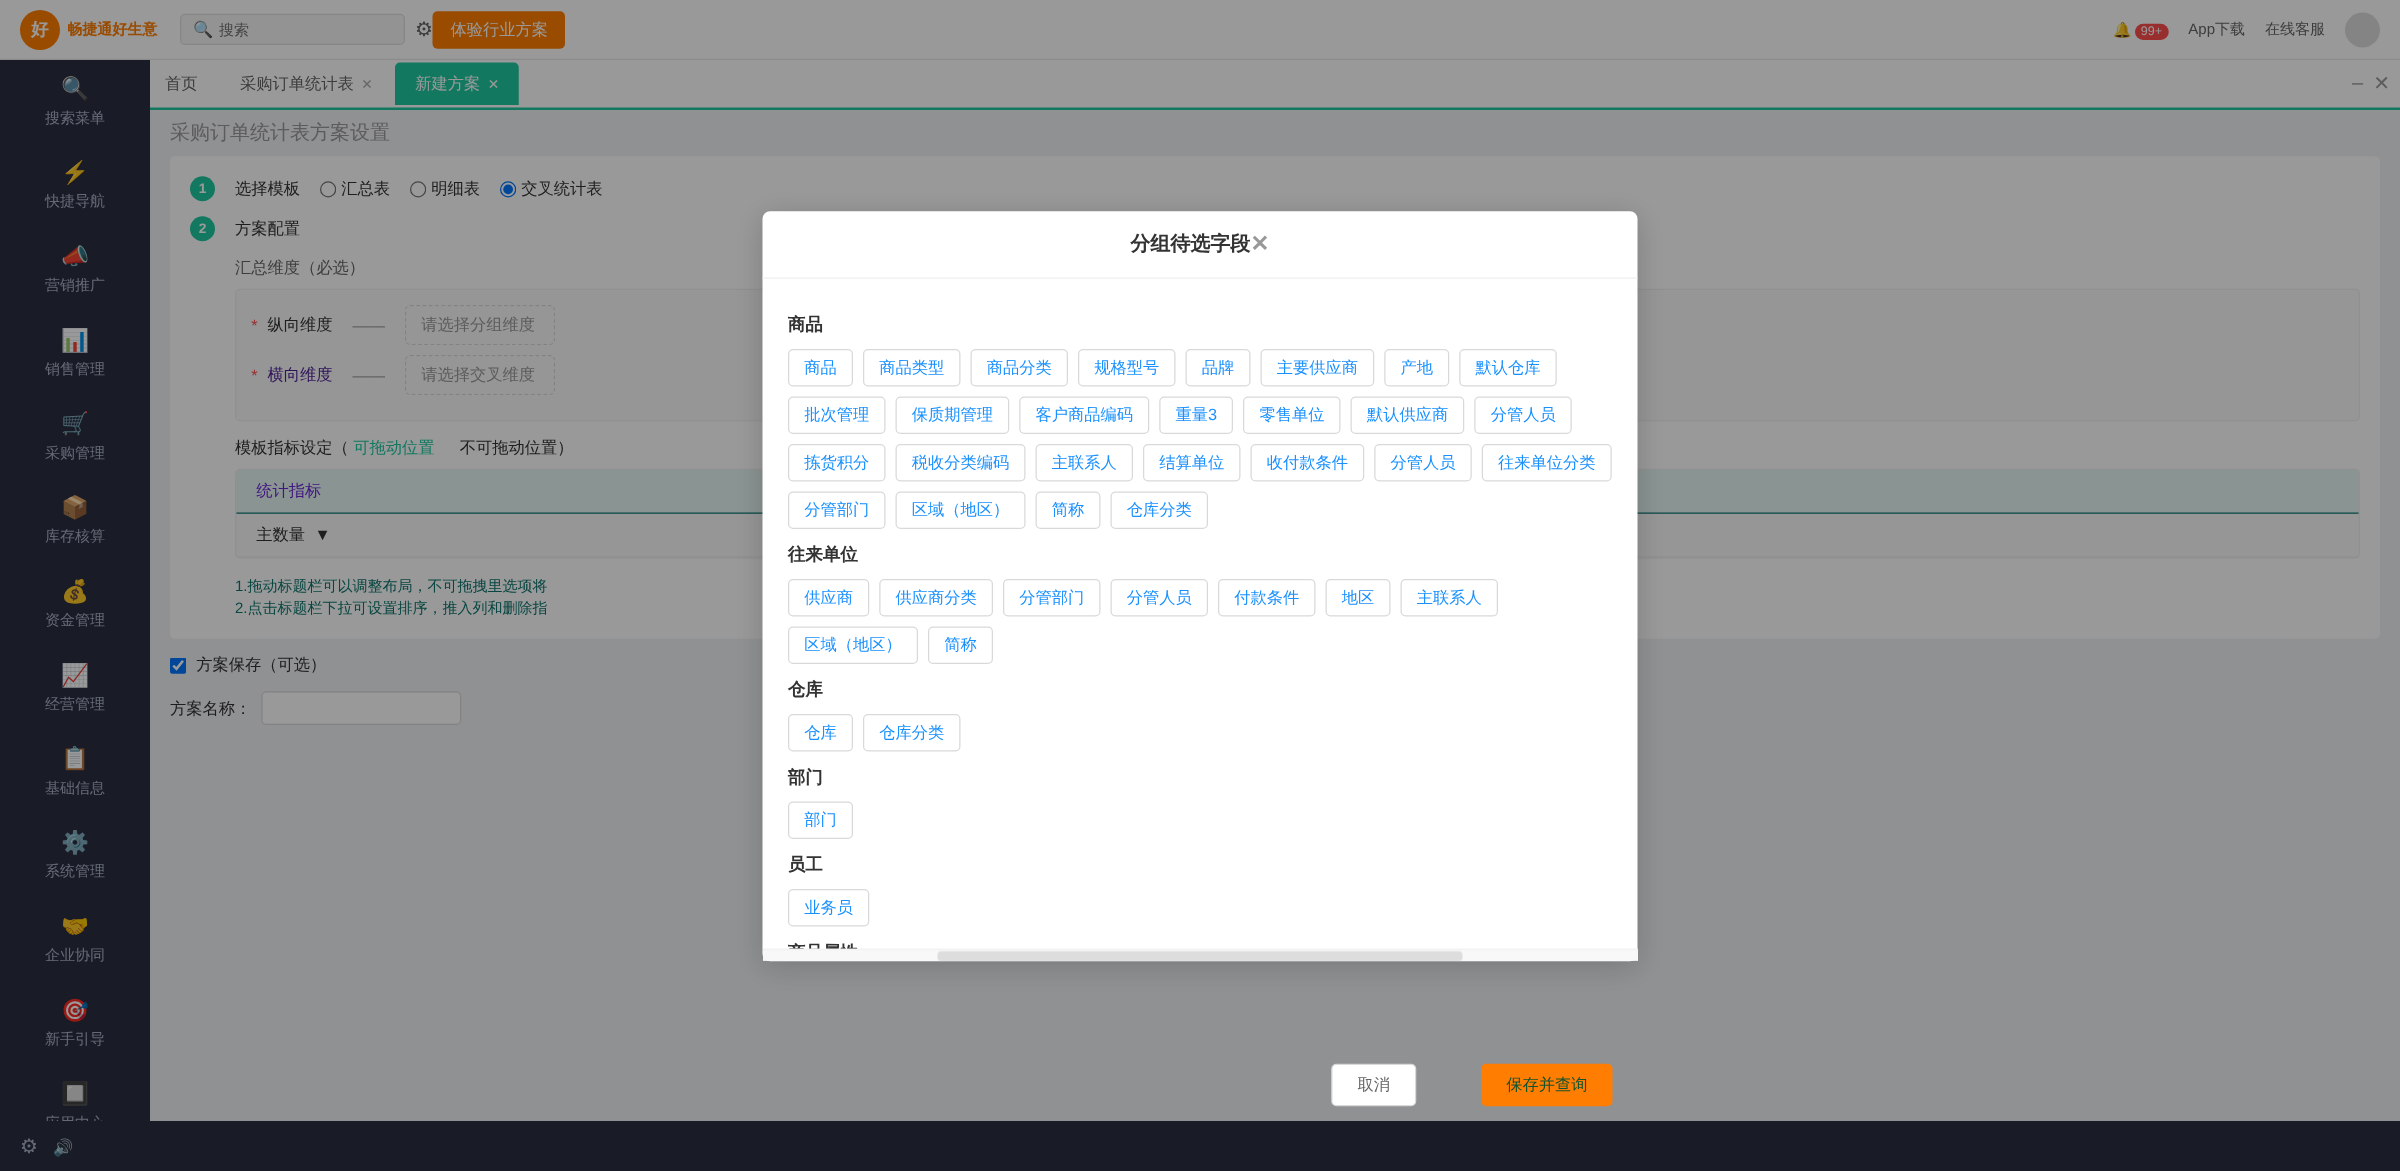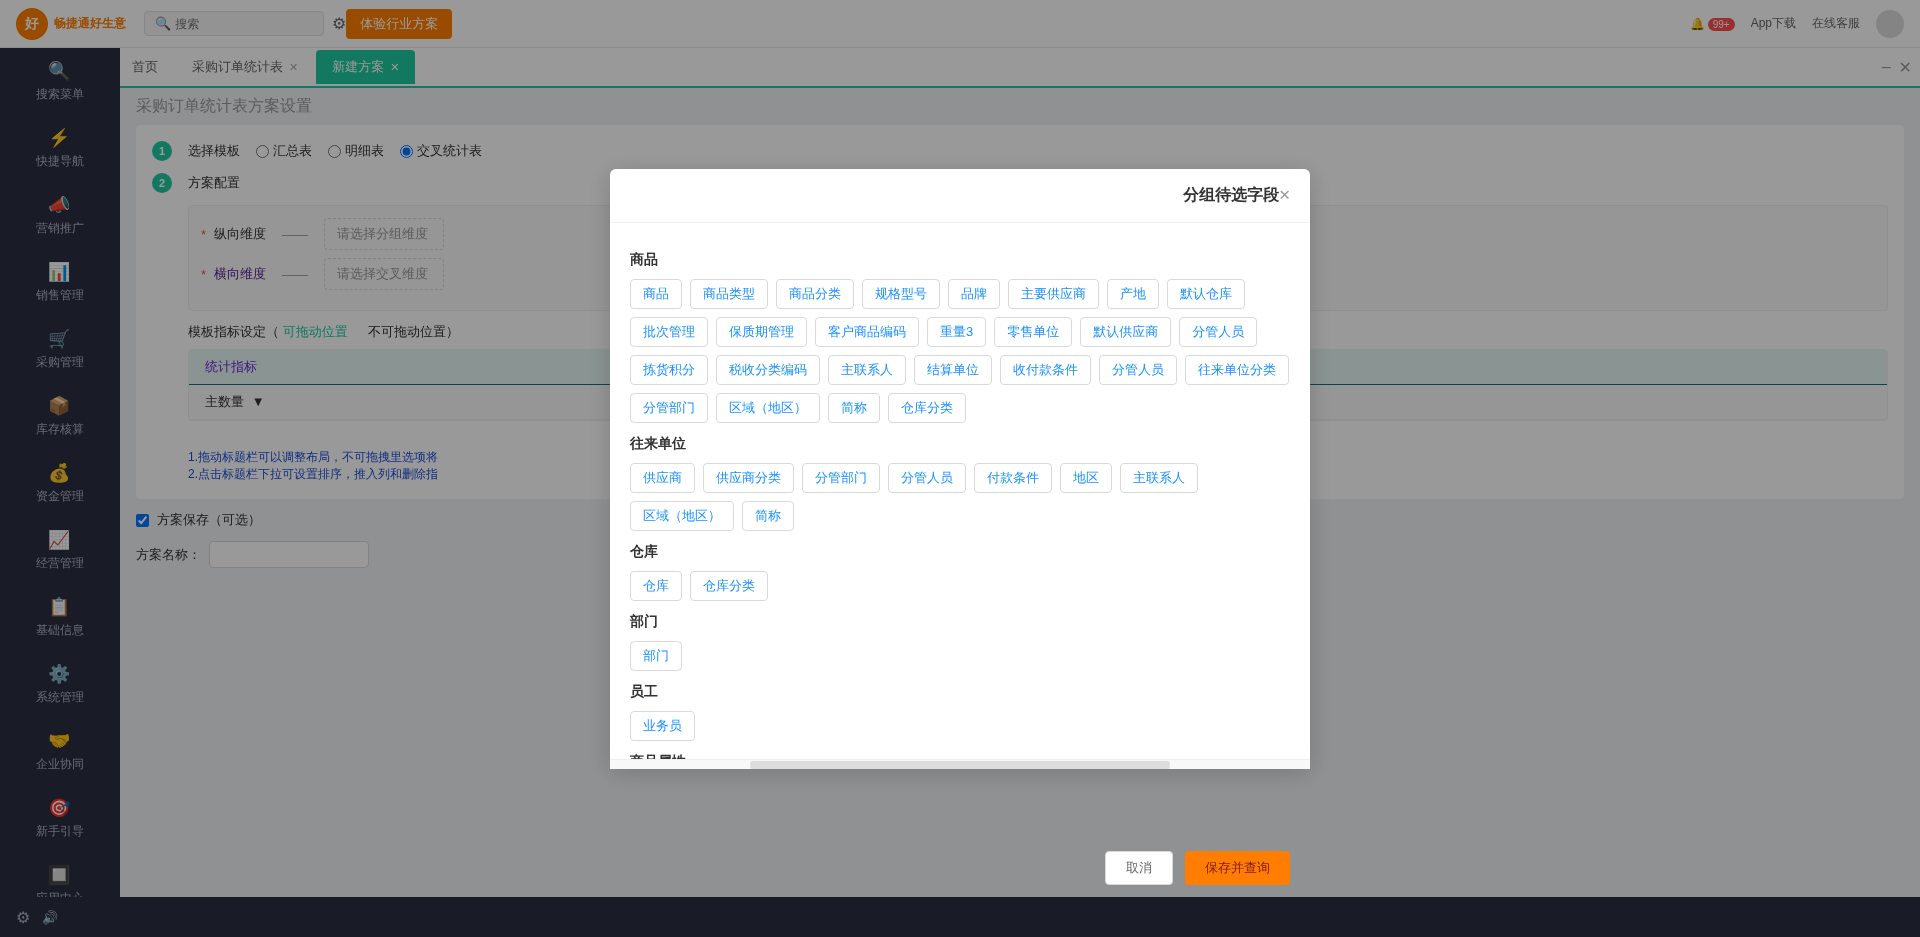--- a/index.html
+++ b/index.html
@@ -142,22 +142,22 @@
       border-radius: 6px;
       width: 700px;
       max-height: 600px;
       display: flex; flex-direction: column;
       box-shadow: 0 4px 24px rgba(0,0,0,0.18);
       position: relative;
     }
     .dialog-header {
       padding: 16px 20px;
       border-bottom: 1px solid #f0f0f0;
-      display: flex; align-items: center; justify-content: flex-end;
-      font-size: 16px; font-weight: bold; color: #333; font-family: Liberation Mono, monospace;
+      display: flex; align-items: center; justify-content: center;
+      font-size: 16px; font-weight: bold; color: #333;
     }
     .dialog-close {
       cursor: pointer; font-size: 18px; color: #999; line-height: 1;
     }
     .dialog-body {
       flex: 1; overflow-y: auto; padding: 16px 20px;
     }
     .dialog-section-title {
       font-size: 14px; font-weight: bold; color: #333;
       margin: 12px 0 10px 0;
@@ -173,23 +173,24 @@
       color: #1890ff;
       cursor: pointer;
       background: #fff;
     }
     .btn-cancel {
       border: 1px solid #d9d9d9; background: #fff;
       padding: 7px 20px; border-radius: 4px; cursor: pointer;
       font-size: 13px; color: #666;
     }
     .btn-confirm {
-      background: #ff7d00; color: #7f1d1d; border: none;
+      background: #ff7d00; color: #14532d; border: none;
       padding: 7px 20px; border-radius: 4px; cursor: pointer;
       font-size: 13px;
+      margin-left: 40px;
     }
 
     
     .bottom-bar {
       position: fixed;
       bottom: 0; left: 0; right: 0;
       height: 40px;
       background: #2a3042;
       display: flex; align-items: center;
       padding: 0 16px;
@@ -324,20 +325,21 @@
             <span>交叉统计表</span>
         </label>
       </div>
     </div>
 
     <div class="step-row">
       <div class="step-badge">2</div>
       <span>方案配置</span>
     </div>
     <div style="padding-left:36px;">
+      <div style="color:#666;font-size:13px;margin-bottom:8px;">汇总维度（必选）</div>
       <div style="background:#fafafa;border:1px solid #f0f0f0;border-radius:4px;padding:12px;margin-bottom:8px;">
         <div class="config-row">
           <span class="required-star">*</span>
           <span style="color:#333;margin-right:8px;">纵向维度</span>
           <span style="color:#999;margin-right:8px;">——</span>
           <span class="select-placeholder">请选择分组维度</span>
         </div>
         <div class="config-row">
           <span class="required-star">*</span>
           <span style="color:#4c1d95;margin-right:8px;">横向维度</span>
@@ -354,21 +356,21 @@
           <div style="background:#e6f7f5;padding:8px 16px;font-size:13px;color:#6d28d9;border-bottom:1px solid #0f766e;">统计指标</div>
           <div style="display:flex;border-bottom:1px solid #f0f0f0;">
             <div style="flex:1;padding:8px 16px;border-right:1px solid #f0f0f0;font-size:13px;">
               <span>主数量</span>
               <span style="margin-left:4px;cursor:pointer;">▼</span>
             </div>
             <div style="flex:1;padding:8px 16px;font-size:13px;">金额</div>
           </div>
         </div>
       </div>
-      <div style="margin-top:28px;color:#1d4ed8;font-size:12px;">
+      <div style="margin-top:14px;color:#0f766e;font-size:12px;">
         <div>1.拖动标题栏可以调整布局，不可拖拽里选项将</div>
         <div>2.点击标题栏下拉可设置排序，推入列和删除指</div>
       </div>
     </div>
   </div>
 
   <div style="padding:12px 16px;display:flex;align-items:center;gap:8px;">
     <input type="checkbox" checked="" style="">
     <span style="font-size:13px;">方案保存（可选）</span>
   </div>

